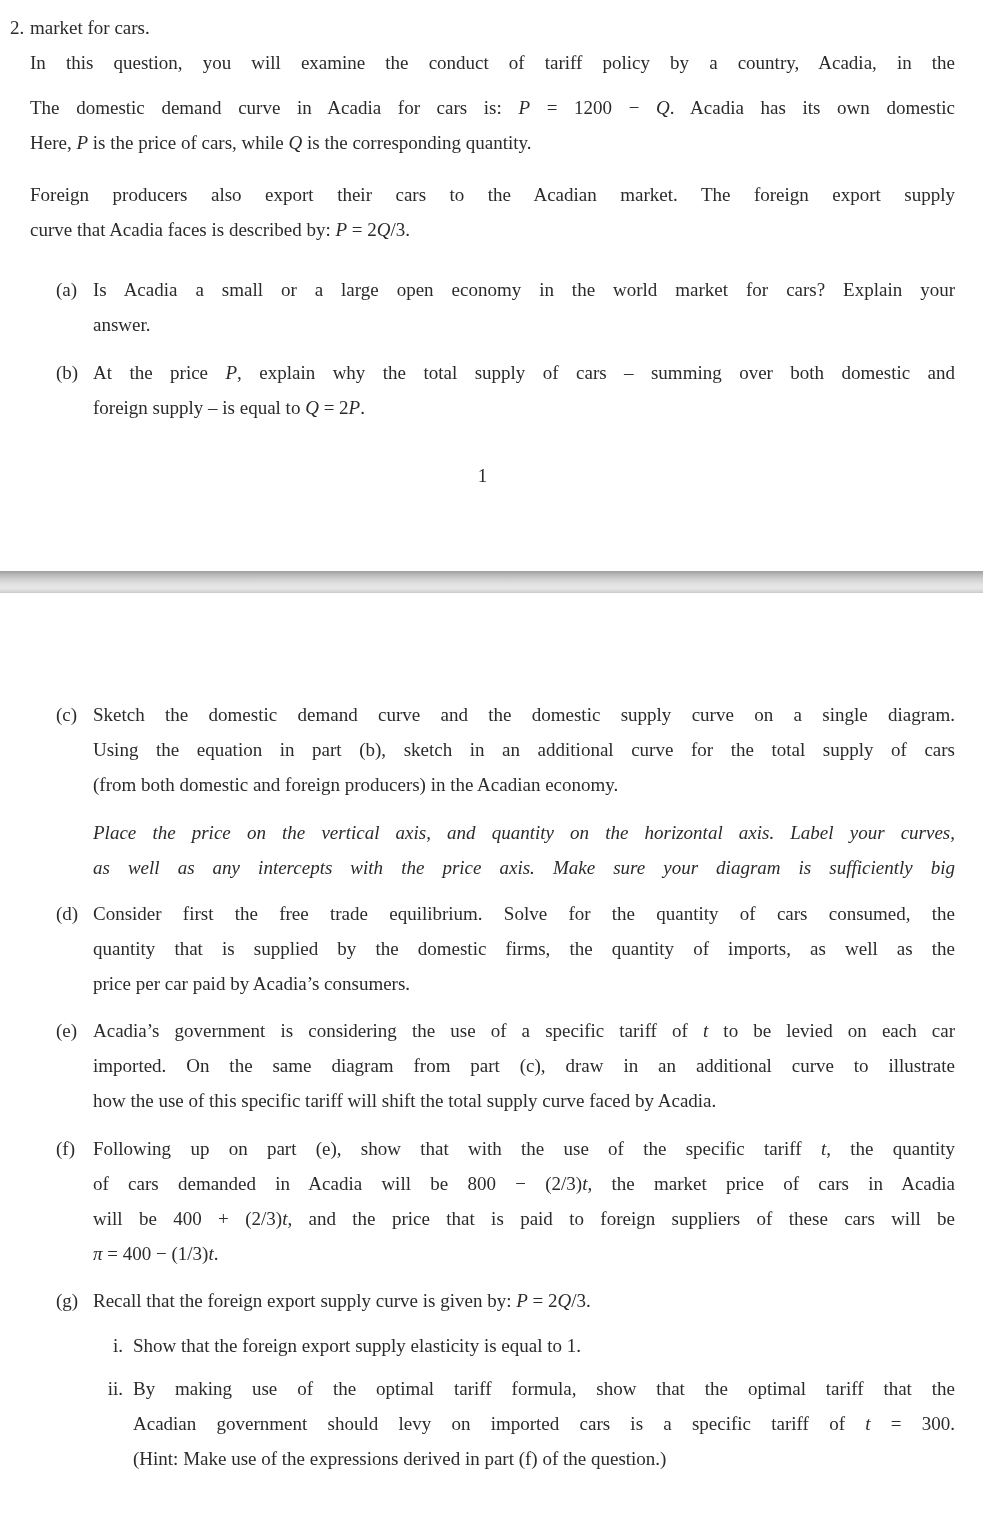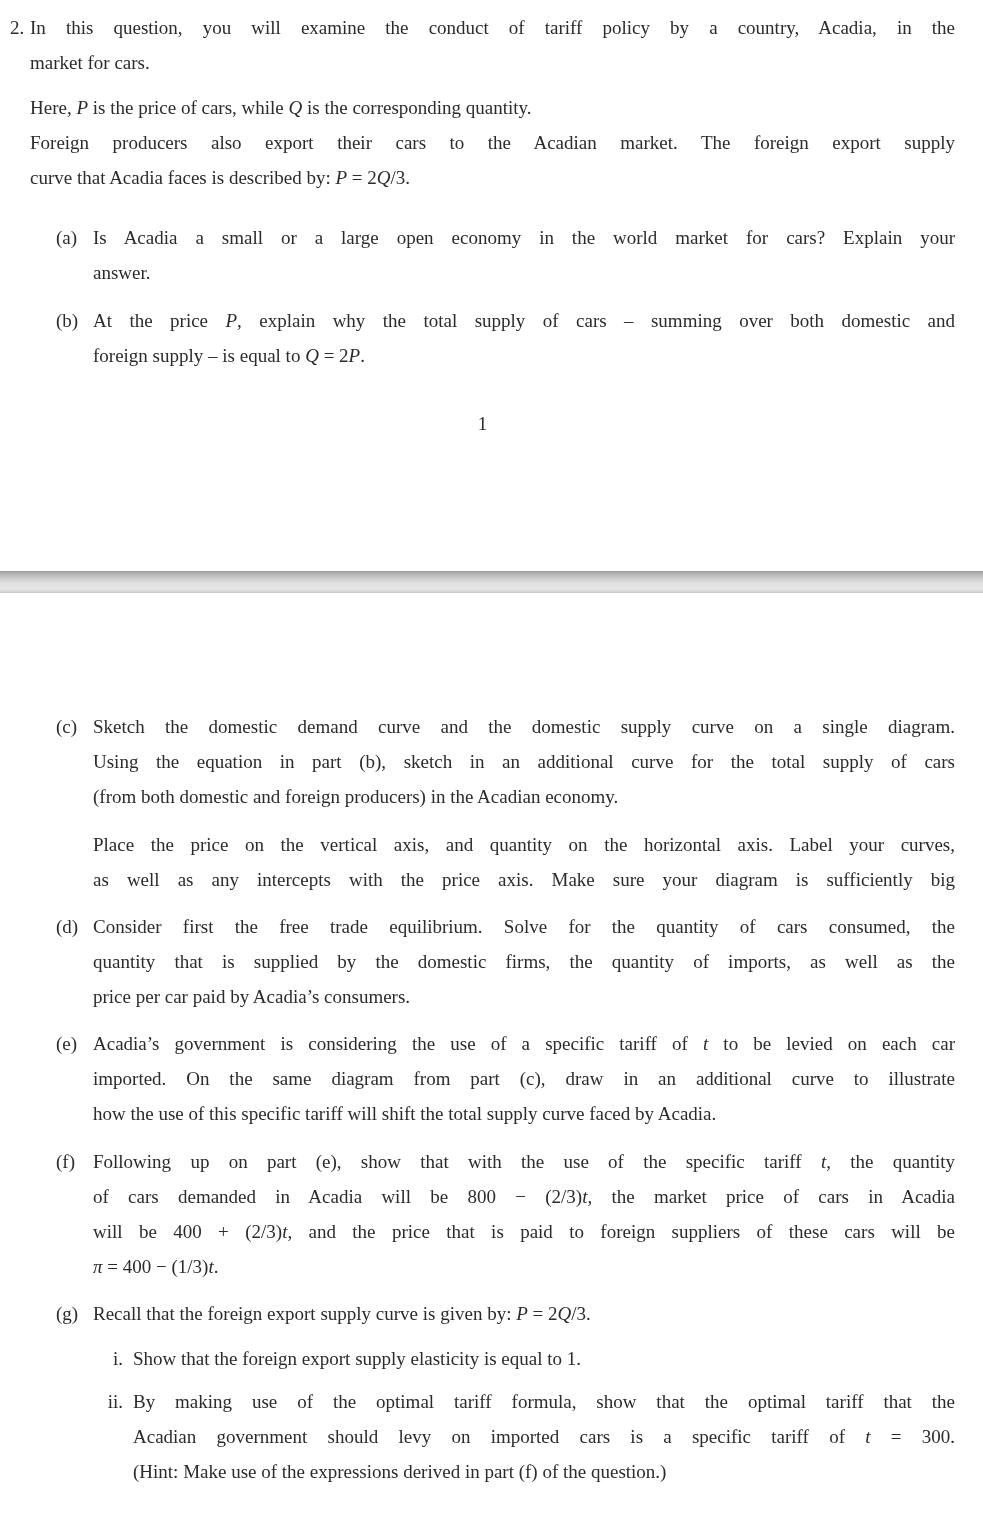--- a/index.html
+++ b/index.html
@@ -25,31 +25,31 @@
   .jl { text-align:justify; text-align-last:justify; }
   .math { font-style:italic; }
   .bold { font-weight:normal; }
 
   .l1item { position:relative; }
   .l1label { position:absolute; left:10px; top:0; }
   .l1body { margin-left:30px; margin-right:28px; }
 
   .l2item { position:relative; }
   .l2label { position:absolute; left:26px; top:0; }
-  .l2body { margin-left:63px;margin-top:12px; }
+  .l2body { margin-left:63px; }
 
   .l3item { position:relative; }
   .l3label { position:absolute; left:0; top:0; width:30px; text-align:right; }
   .l3body { margin-left:40px; }
 
   .mt-para { margin-top:10px; }
-  .mt-para2 { }
+  .mt-para2 { margin-top:17px; }
   .mt-parta { margin-top:25px; }
   .mt-partb { margin-top:13px; }
-  .mt-cpara2 { margin-top:13px; }
+  .mt-cpara2 { margin-top:13px;font-style:italic; }
   .mt-partd { margin-top:11px; }
   .mt-parte { margin-top:12px; }
   .mt-partf { margin-top:13px; }
   .mt-partg { margin-top:12px; }
   .mt-subi { margin-top:10px; }
   .mt-subii { margin-top:8px; }
 
   .pagenum {
     margin-top:33px; margin-left:10px; margin-right:28px;
     text-align:center;
@@ -59,24 +59,25 @@
 <body>
 
 <div class="doc">
 
   <section class="page page1">
     <div class="l1item">
       <span class="l1label">2.</span>
       <div class="l1body">
 
         <div class="para">
+            <div class="line"><span>market for cars.</span></div>
             <div class="line jl"><span>In this question, you will examine the conduct of tariff policy by a country, Acadia, in the</span></div>
-            <div class="line"><span>market for cars.</span></div>
           </div>
         <div class="para mt-para">
+            <div class="line jl"><span>The domestic demand curve in Acadia for cars is: </span><span class="math">P</span><span> = 1200 − </span><span class="math">Q</span><span>. Acadia has its own domestic</span></div>
             <div class="line"><span>Here, </span><span class="math">P</span><span> is the price of cars, while </span><span class="math">Q</span><span> is the corresponding quantity.</span></div>
           </div>
         <div class="para mt-para2">
             <div class="line jl"><span>Foreign producers also export their cars to the Acadian market.  The foreign export supply</span></div>
             <div class="line"><span>curve that Acadia faces is described by: </span><span class="math">P</span><span> = 2</span><span class="math">Q</span><span>/3.</span></div>
           </div>
 
         <div class="l2item mt-parta">
           <span class="l2label">(a)</span>
           <div class="l2body">

